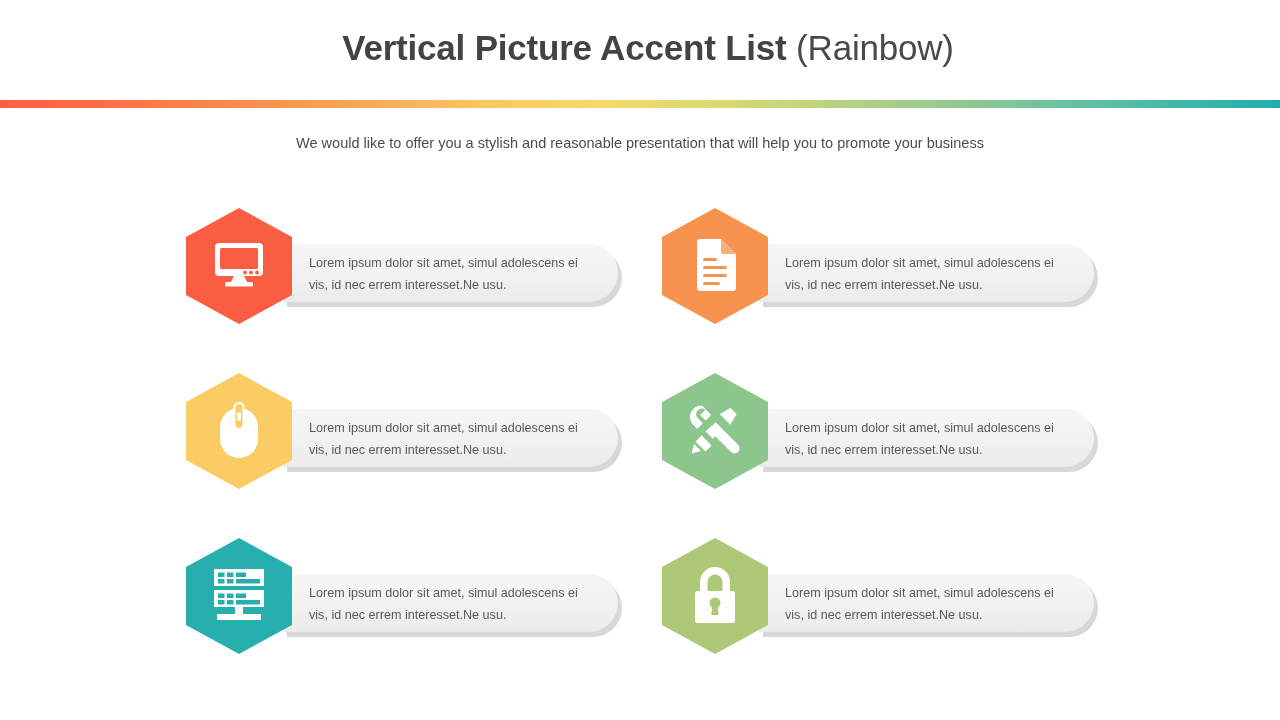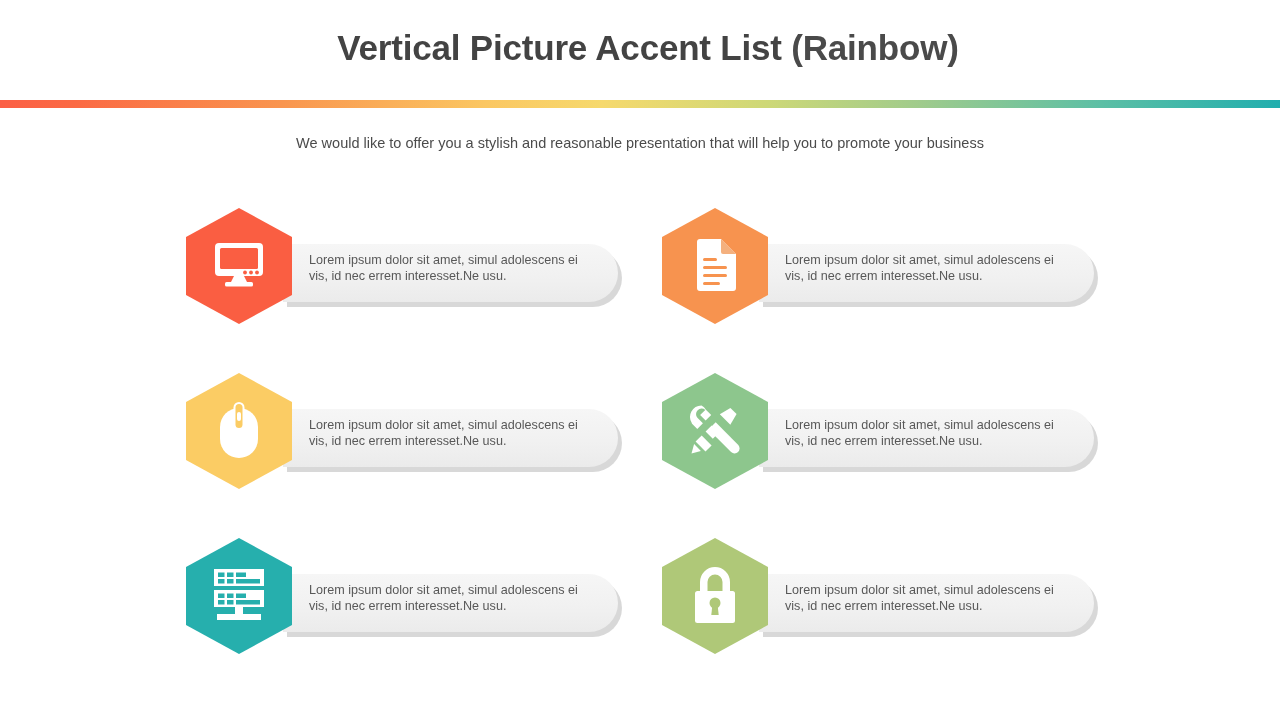--- a/index.html
+++ b/index.html
@@ -22,21 +22,21 @@
     top: 26px;
     width: 1280px;
     text-align: center;
     font-size: 35px;
     line-height: 44px;
     color: #434343;
     letter-spacing: -0.2px;
     white-space: nowrap;
   }
   .slide-title .t-bold { font-weight: bold; margin-left: 16px; }
-  .slide-title .t-light { font-weight: bold; color: #4a4a4a; margin-top: 12px; }
+  .slide-title .t-light { font-weight: normal; color: #4a4a4a; margin-top: 12px; }
 
   .rainbow-bar {
     position: absolute;
     left: 0;
     top: 100px;
     width: 1280px;
     height: 8px;
     background: linear-gradient(to right,
       #fb5f45 0%,
       #fb6a44 6%,
@@ -100,21 +100,21 @@
     height: 58px;
     background: linear-gradient(to bottom, #f6f6f6 0%, #f1f1f1 55%, #ebebeb 100%);
     border-radius: 0 29px 29px 0;
   }
   .pill-text {
     position: absolute;
     left: 123px;
     top: 44px;
     width: 290px;
     font-size: 12.6px;
-    line-height: 16px;
+    line-height: 22px;
     color: #585858;
   }
 
   
   .hex-wrap {
     position: absolute;
     left: 0;
     top: 0;
     width: 106px;
     height: 116px;

